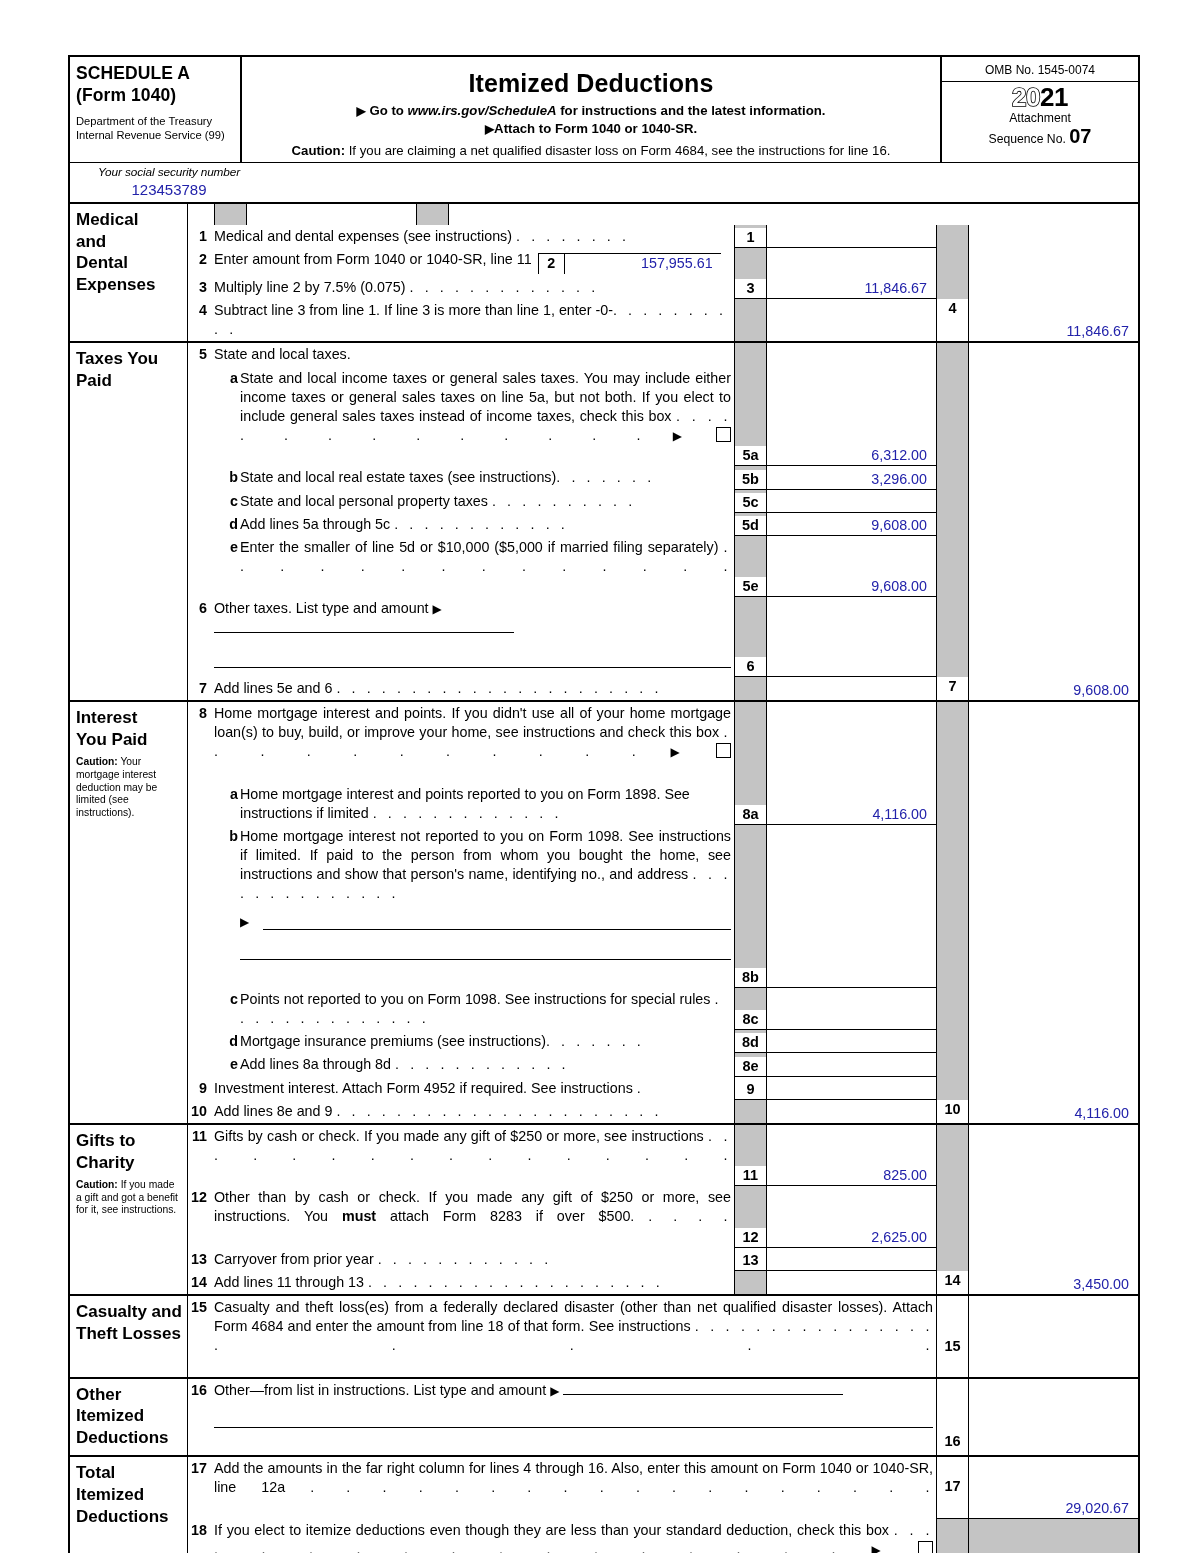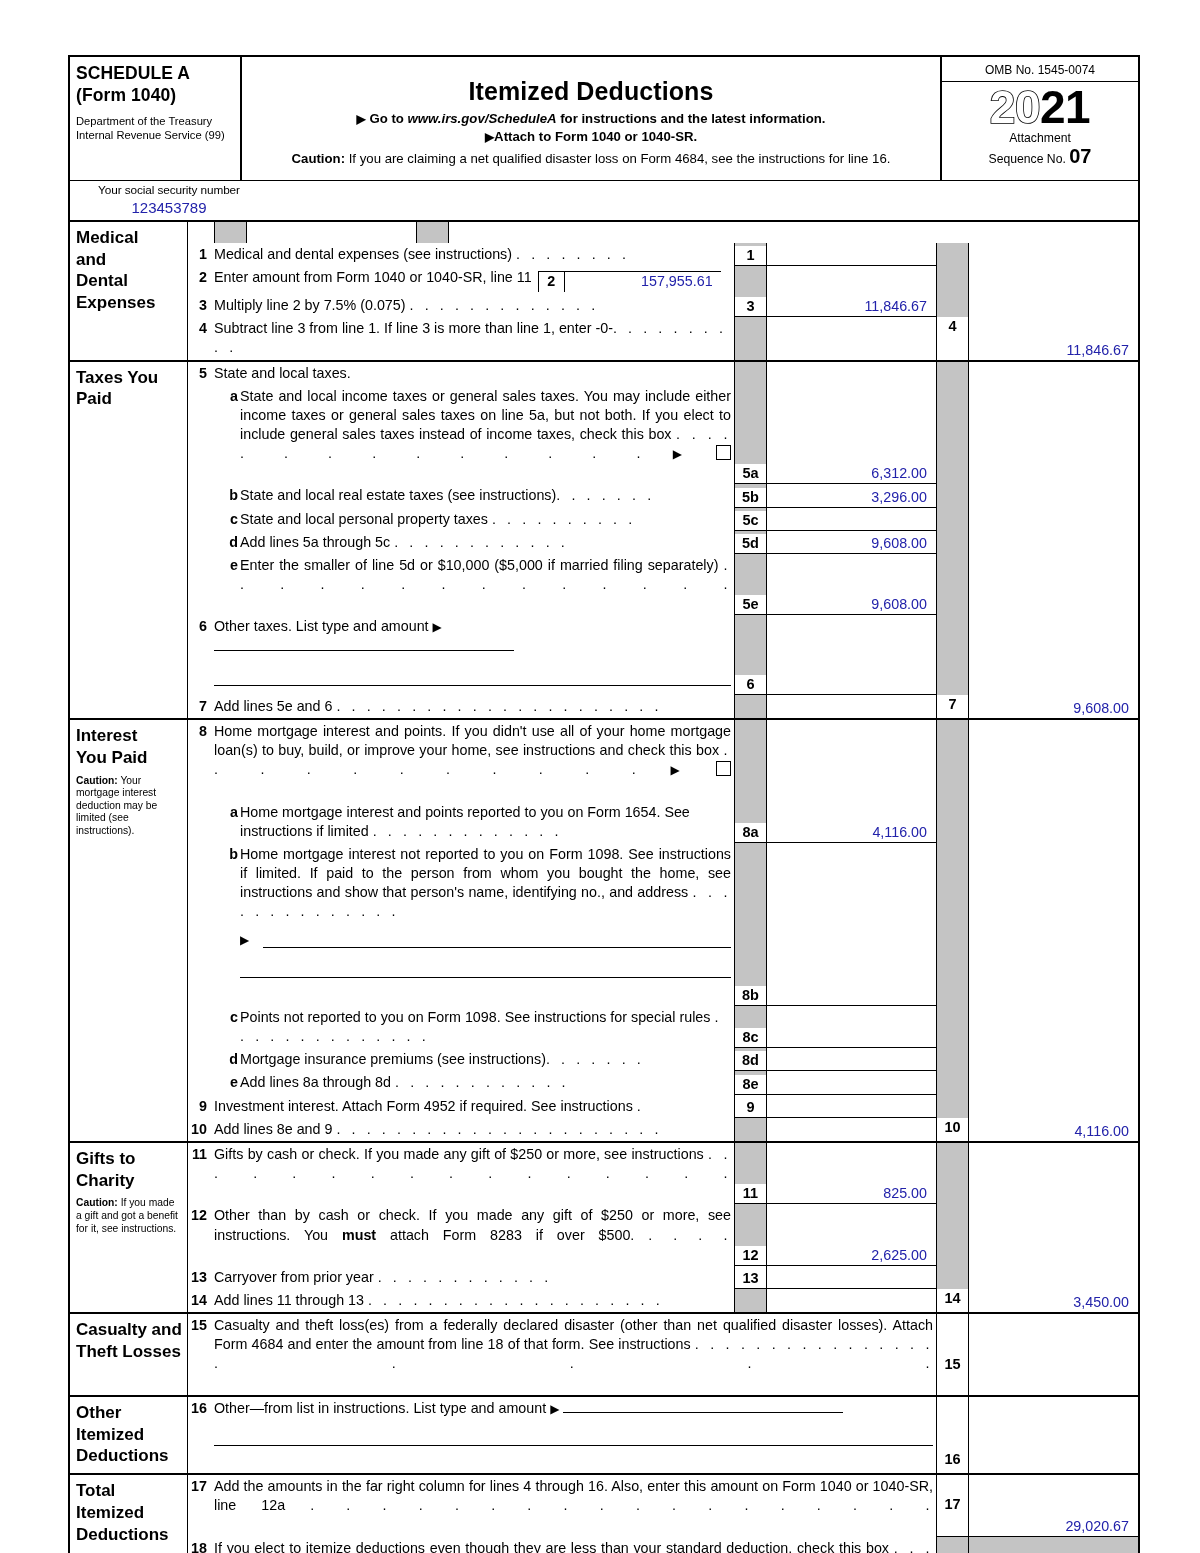--- a/index.html
+++ b/index.html
@@ -26,44 +26,44 @@
   }
 
   
   .hdr { display: flex; align-items: stretch; }
   .hdr-left {
     width: 172px; padding: 6px 4px 4px 6px;
     border-right: 2px solid #000;
   }
   .hdr-left .sa { font-size: 17.5px; font-weight: bold; line-height: 1.24; letter-spacing: .1px; }
   .hdr-left .dept { font-size: 11.2px; line-height: 1.25; margin-top: 8px; }
-  .hdr-mid { flex: 1; text-align: center; padding: 21px 6px 3px; border-right: 2px solid #000; }
+  .hdr-mid { flex: 1; text-align: center; padding: 13px 6px 3px; border-right: 2px solid #000; }
   .hdr-mid .title { font-size: 25px; font-weight: bold; letter-spacing: .1px; line-height: 1.1; }
   .hdr-mid .goto { font-size: 13.2px; font-weight: bold; margin-top: 4px; line-height: 1.3; }
   .hdr-mid .goto i { font-style: italic; }
   .hdr-mid .attach { font-size: 13.2px; font-weight: bold; margin-top: 1px; line-height: 1.3; }
   .hdr-mid .caution { font-size: 13.2px; margin-top: 5px; line-height: 1.25; }
   .hdr-mid .caution b { font-weight: bold; }
   .hdr-right { width: 196px; text-align: center; }
   .hdr-right .omb { font-size: 12px; padding: 6px 2px 4px; border-bottom: 1.4px solid #000; }
-  .hdr-right .yr { font-size: 46px; font-weight: bold; line-height: 1.02; padding-top: 2px; letter-spacing: -.5px; }
+  .hdr-right .yr { font-size: 26px; font-weight: bold; line-height: 1.02; padding-top: 2px; letter-spacing: -.5px; }
   .hdr-right .yr .hollow {
     color: #fff; -webkit-text-stroke: 1.6px #000;
     paint-order: stroke fill;
   }
   .hdr-right .att { font-size: 12.2px; line-height: 1.16; padding-bottom: 12px; }
   .hdr-right .att b { font-size: 20px; font-weight: bold; }
 
   
   .namerow { display: flex; border-top: 1.5px solid #000; }
   .name-l { flex: 1; padding: 2px 4px 2px 6px; border-right: 1.5px solid #000; }
   .name-r { width: 196px; padding: 2px 4px 2px 6px; text-align: center; }
   .fieldlbl { font-size: 11.8px; line-height: 1.2; }
   .fieldval { font-size: 15px; color: #2222aa; line-height: 1.3; margin-top: 1px; }
-  .name-r .fieldlbl { white-space: nowrap; letter-spacing: -.1px; }
+  .name-r .fieldlbl { white-space: nowrap; letter-spacing: -.1px; font-style: italic; }
 
   
   .sec { display: flex; border-top: 2.5px solid #000; }
   .sec-lbl {
     width: 118px; flex: none;
     padding: 5px 4px 4px 6px;
     border-right: 1.5px solid #000;
   }
   .sec-lbl .h { font-size: 17px; font-weight: bold; line-height: 1.28; }
   .sec-lbl .note { font-size: 10.3px; line-height: 1.22; margin-top: 6px; }
@@ -405,21 +405,21 @@
         <div class="txt just"><span>Home mortgage interest and points. If you didn't use all of your home mortgage loan(s) to buy, build, or improve your home, see instructions and check this box</span> <span class="dots">. . . . . . . . . . .</span><span class="arw">▶</span><span class="cbox"></span></div>
         <div class="lnbox"></div>
         <div class="amt"></div>
         <div class="gray"></div>
         <div class="amt2"></div>
       </div>
 
       <div class="r">
         <div class="num"></div>
         <div class="sub">a</div>
-        <div class="txt"><span>Home mortgage interest and points reported to you on Form 1654. See instructions if limited</span> <span class="dots">. . . . . . . . . . . . .</span></div>
+        <div class="txt"><span>Home mortgage interest and points reported to you on Form 1898. See instructions if limited</span> <span class="dots">. . . . . . . . . . . . .</span></div>
         <div class="lnbox bb">
               <span>8a</span>
             </div>
         <div class="amt bb">
               <span>4,116.00</span>
             </div>
         <div class="gray"></div>
         <div class="amt2"></div>
       </div>
 

